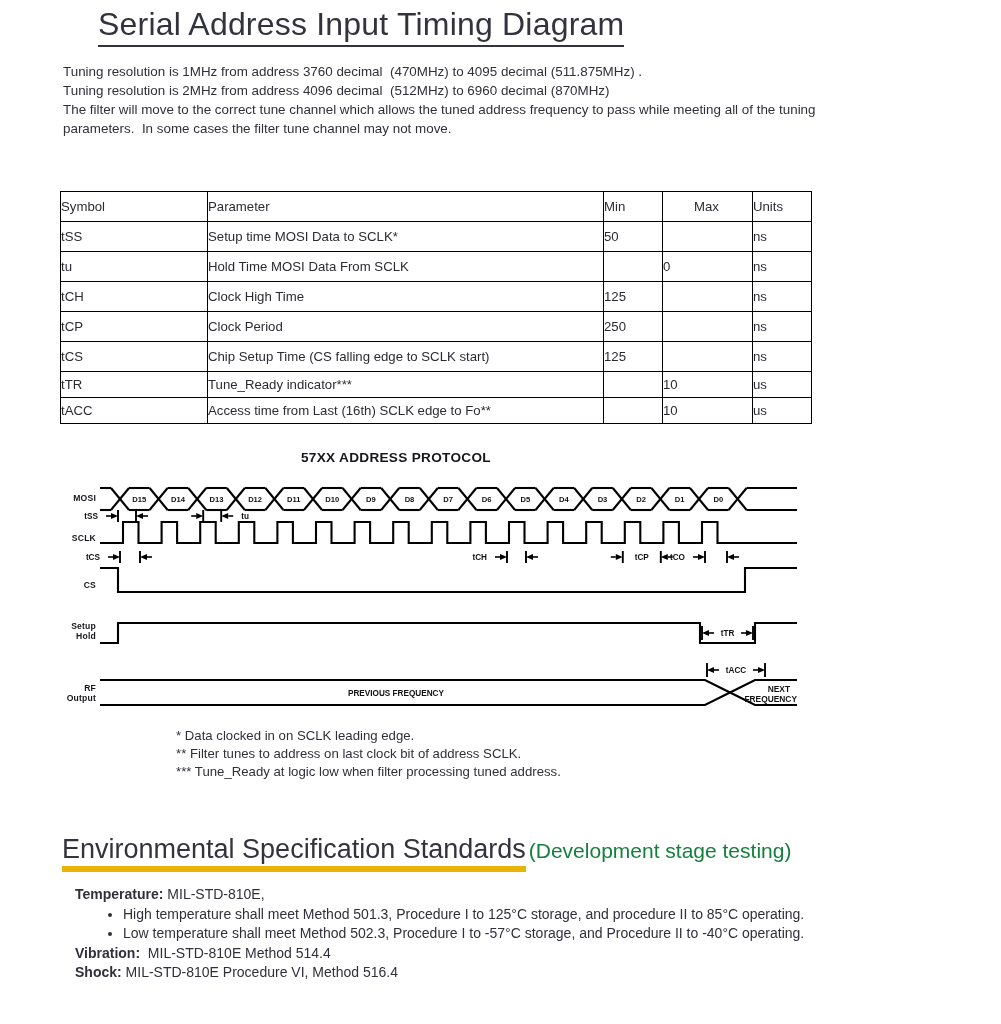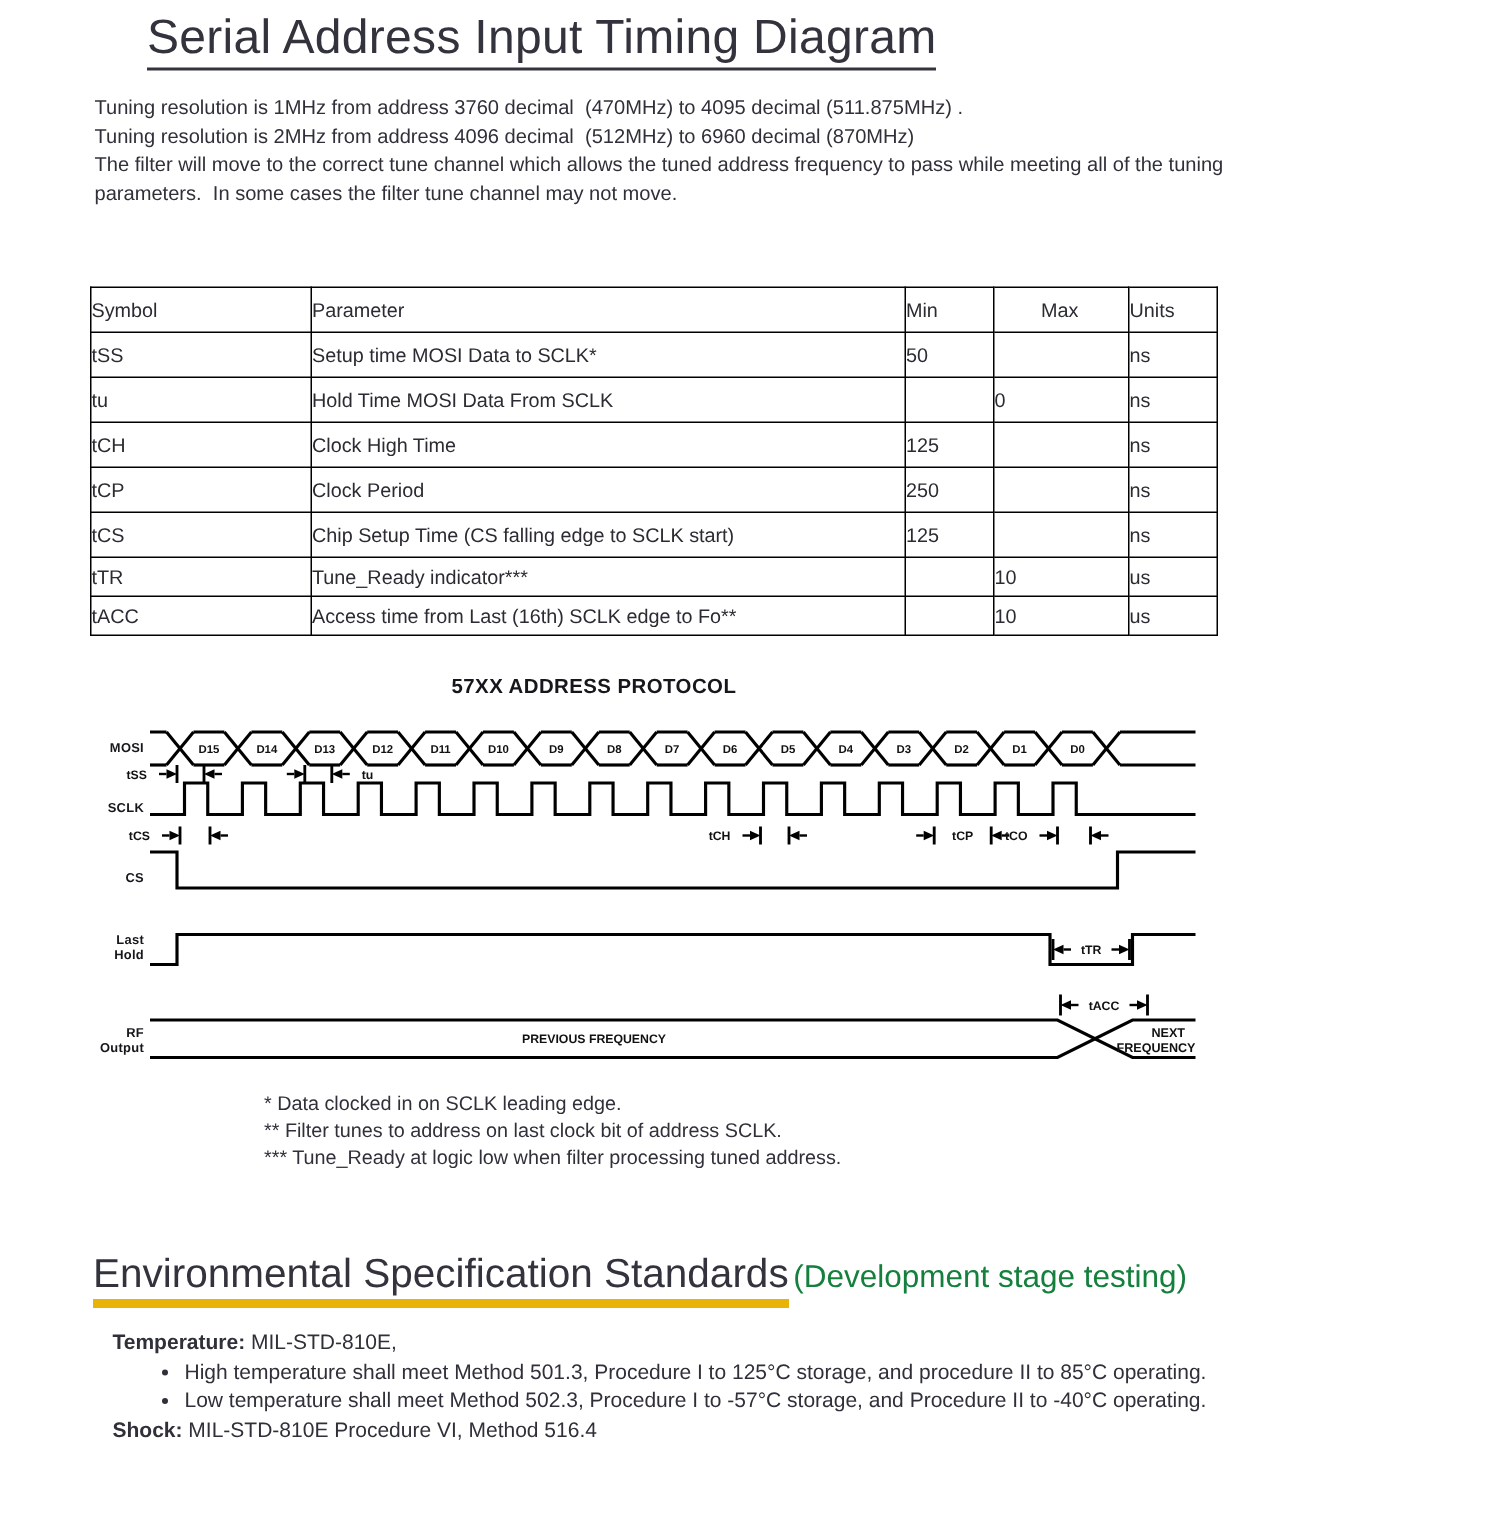--- a/index.html
+++ b/index.html
@@ -217,21 +217,21 @@
 </table>
 
 <div class="timing-wrap">
 
   <div class="protocol-title">57XX ADDRESS PROTOCOL</div>
 
   <div class="sig-label" id="lbl-mosi">MOSI</div>
   <div class="sig-label" id="lbl-sclk">SCLK</div>
   <div class="sig-label" id="lbl-cs">CS</div>
   <div class="sig-label" id="lbl-tr">
-    <span>Last</span><br>
+    <span>Setup</span><br>
     <span>Hold</span>
   </div>
   <div class="sig-label" id="lbl-rf">
     <span>RF</span><br>
     <span>Output</span>
   </div>
 
   <svg class="timing-svg" width="1001" height="290">
     <g id="wave-layer" stroke="#000" fill="none" stroke-width="2.1" shape-rendering="geometricPrecision">
         <path d="M 100 48 L 111 48"></path>
@@ -407,16 +407,20 @@
 <div class="env-body">
   <div class="env-line">
     <b>Temperature:</b>
     <span>MIL-STD-810E,</span>
   </div>
   <ul class="env-bullets">
     <li>High temperature shall meet Method 501.3, Procedure I to 125°C storage, and procedure II to 85°C operating.</li>
     <li>Low temperature shall meet Method 502.3, Procedure I to -57°C storage, and Procedure II to -40°C operating.</li>
   </ul>
   <div class="env-line">
+    <b>Vibration:</b>
+    &nbsp;<span>MIL-STD-810E Method 514.4</span>
+  </div>
+  <div class="env-line">
     <b>Shock:</b>
     <span>MIL-STD-810E Procedure VI, Method 516.4</span>
   </div>
 </div>
 
 </body></html>

